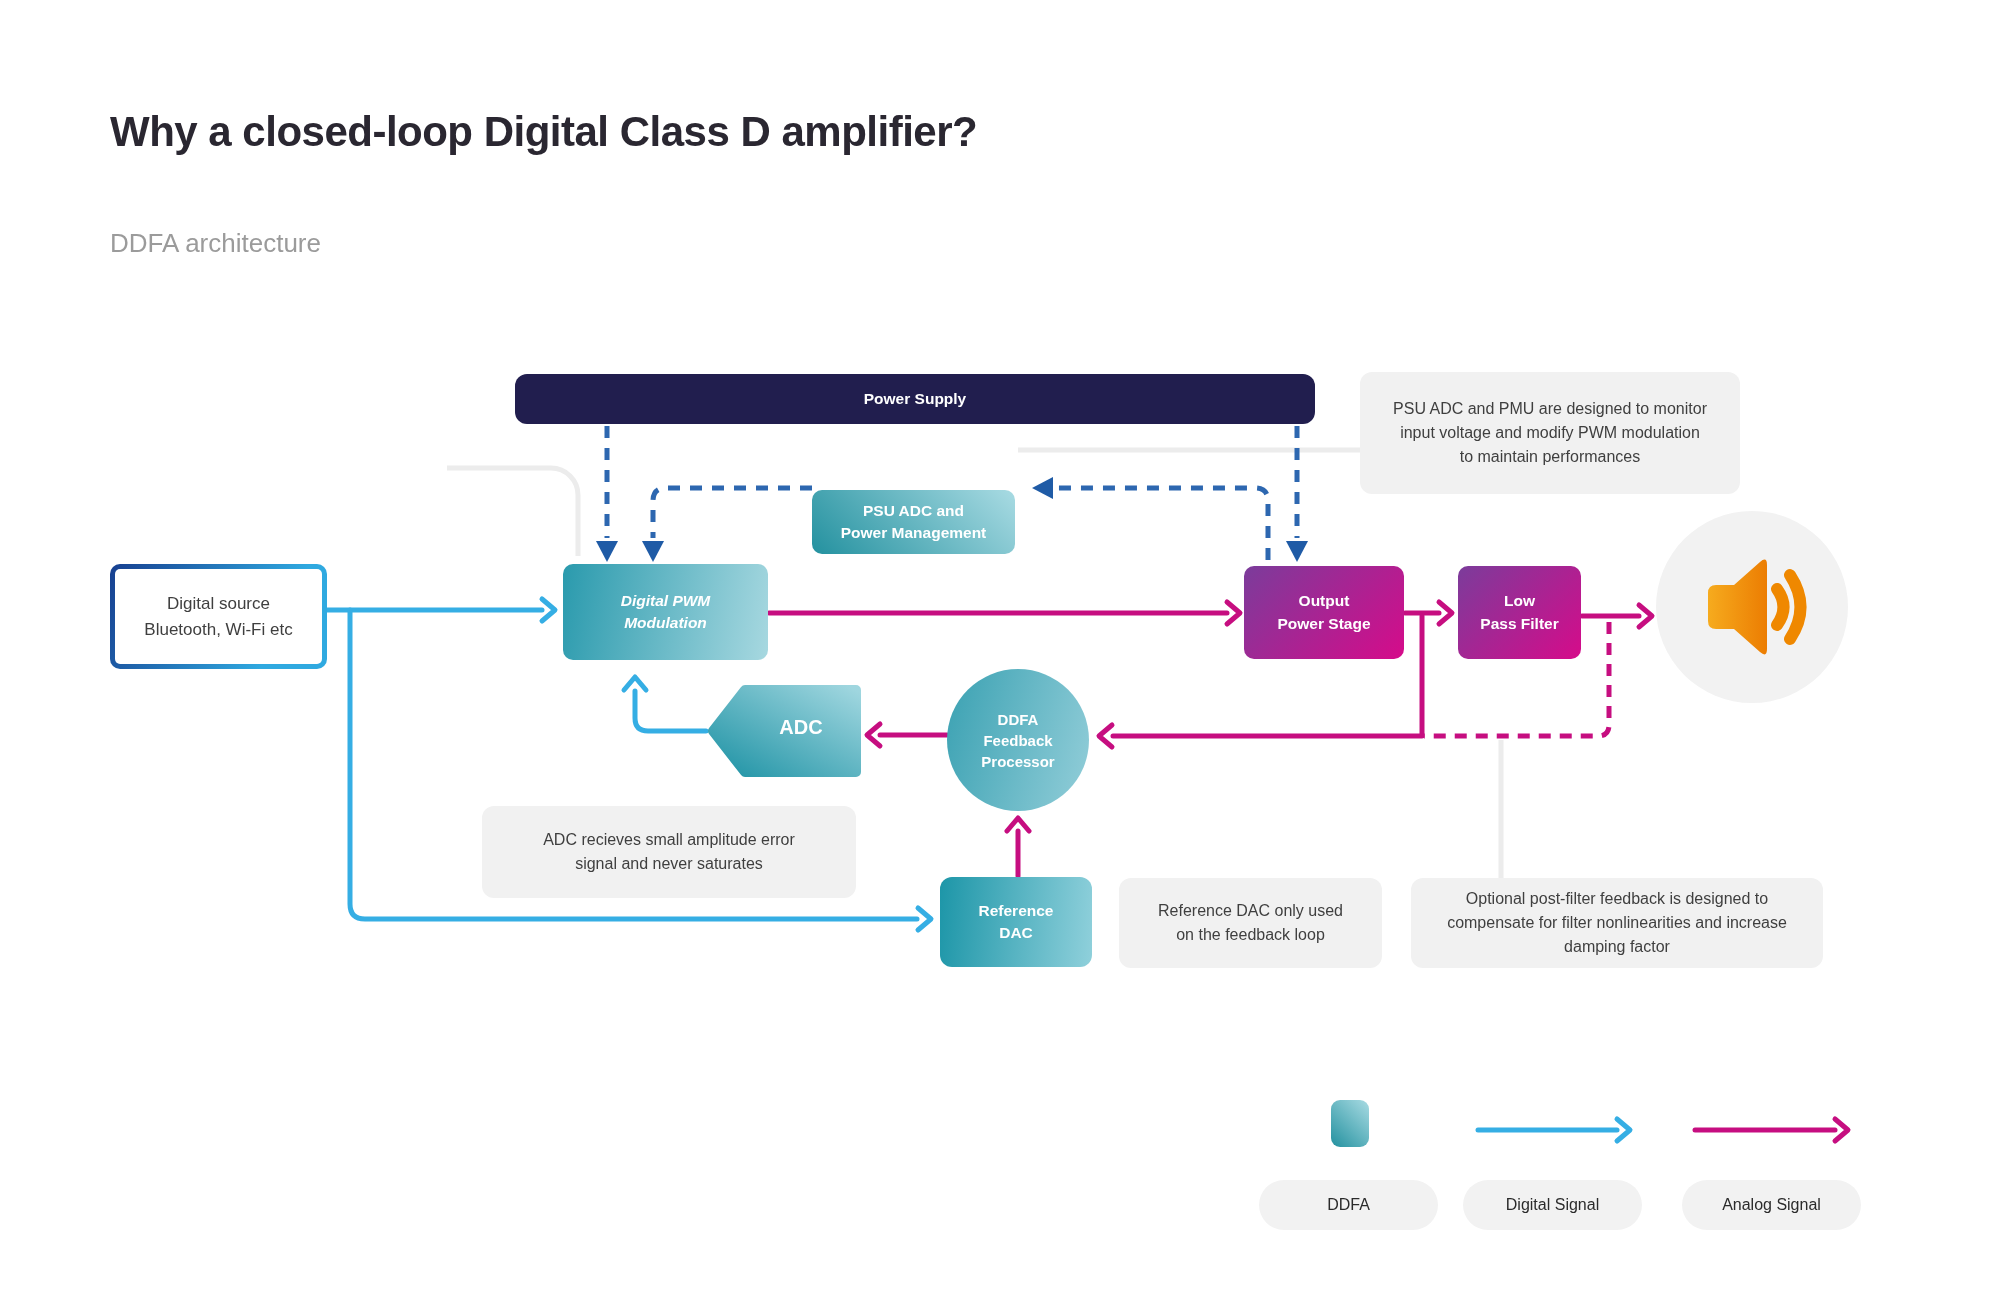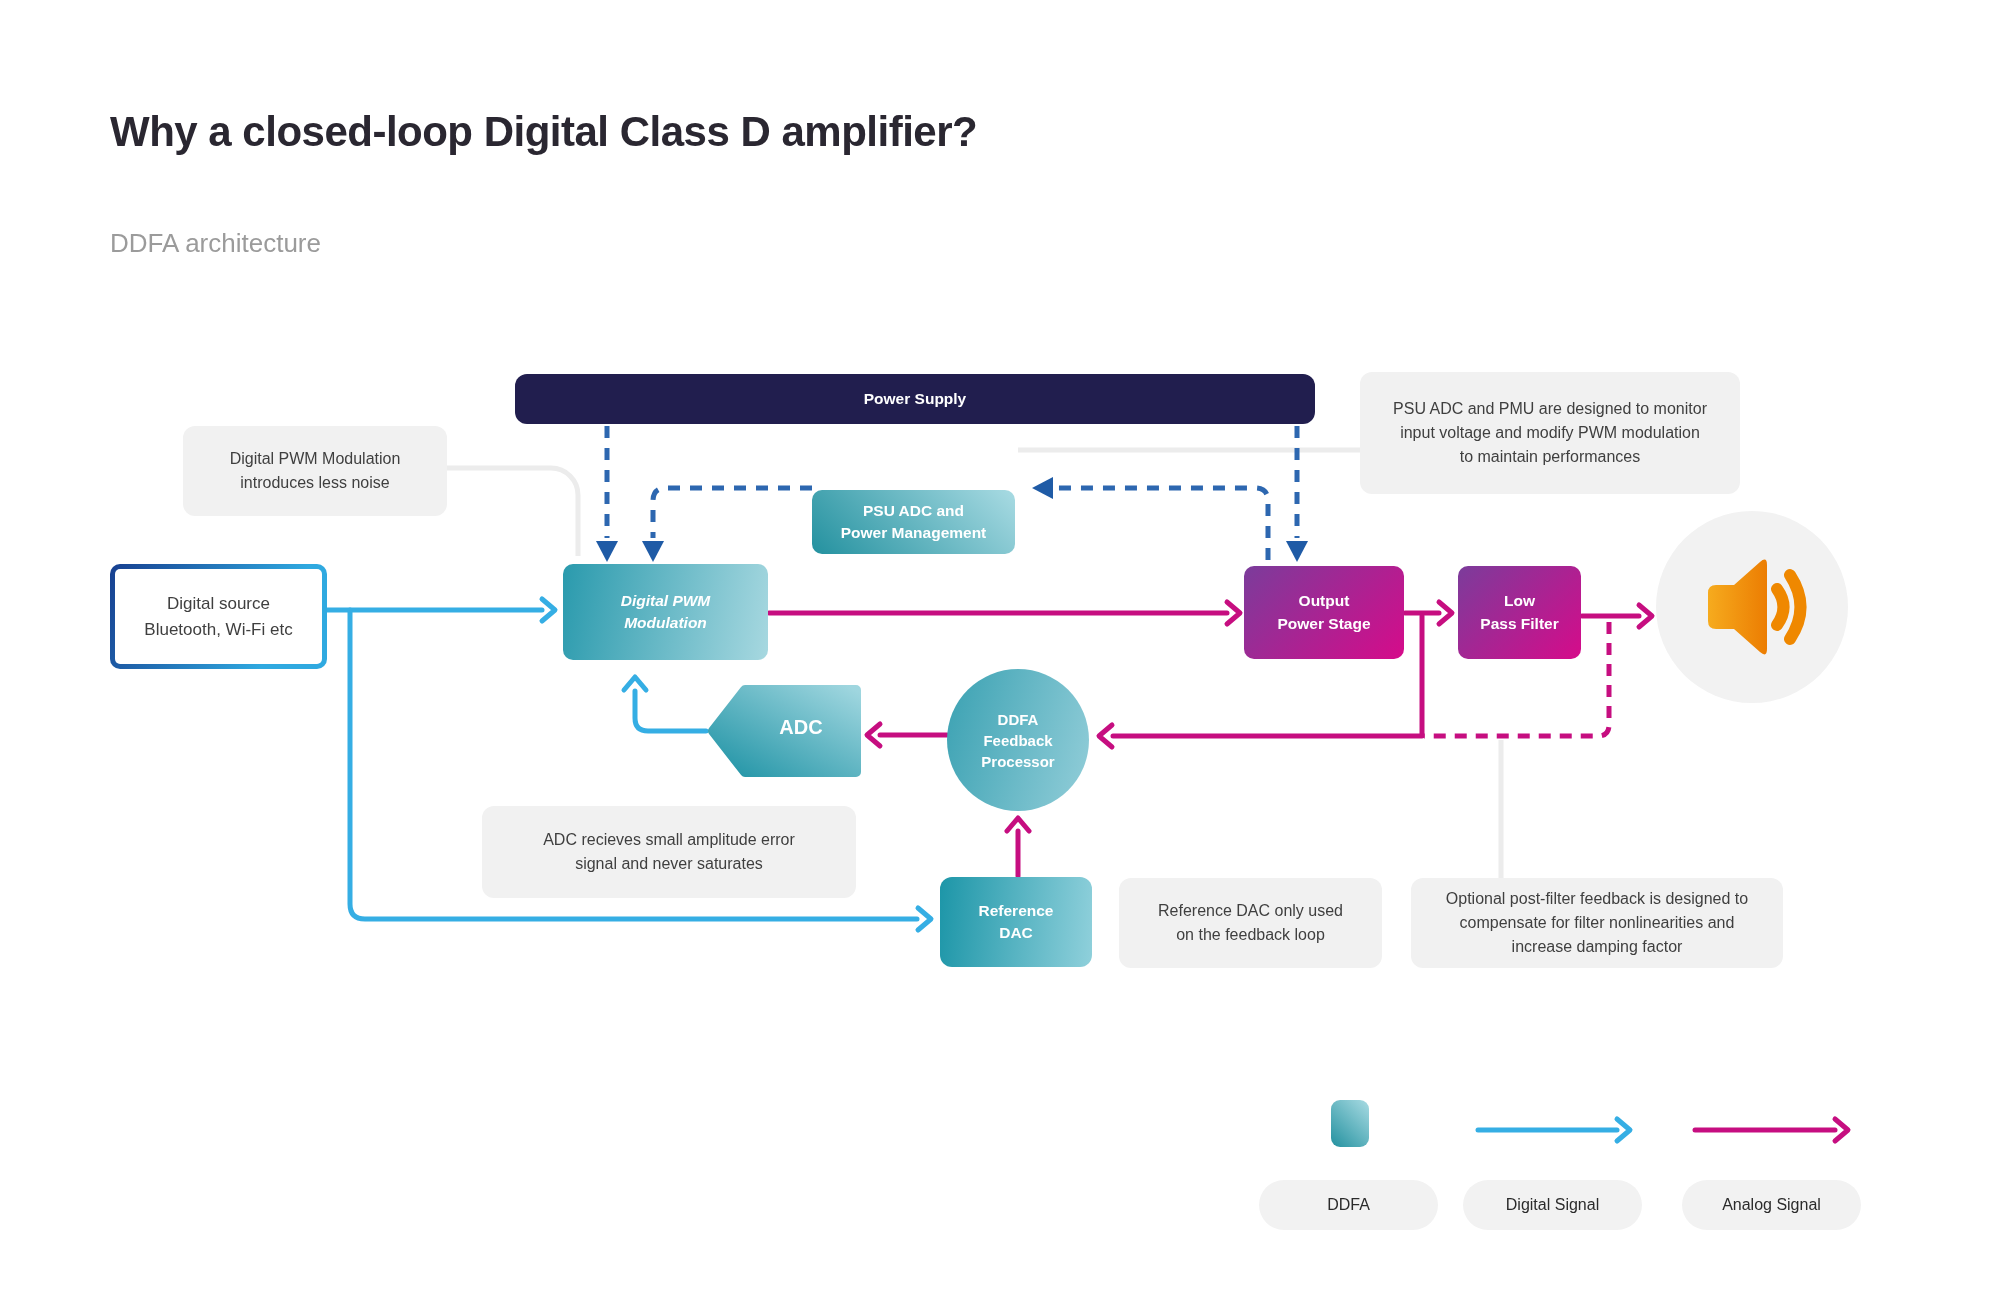--- a/index.html
+++ b/index.html
@@ -56,21 +56,21 @@
   }
   .callout{
     background:#f1f1f1;border-radius:12px;z-index:2;
     display:flex;align-items:center;justify-content:center;text-align:center;
     color:#3f3f3f;font-size:16px;line-height:1.5;
   }
   #callout-pwm-noise{left:183px;top:426px;width:264px;height:90px;padding:0 20px;box-sizing:border-box;}
   #callout-psu-pmu{left:1360px;top:372px;width:380px;height:122px;padding:0 32px;box-sizing:border-box;}
   #callout-adc-saturate{left:482px;top:806px;width:374px;height:92px;padding:0 40px;box-sizing:border-box;}
   #callout-reference-dac{left:1119px;top:878px;width:263px;height:90px;padding:0 30px;box-sizing:border-box;}
-  #callout-post-filter{left:1411px;top:878px;width:372px;height:90px;padding:0 20px;box-sizing:border-box;}
+  #callout-post-filter{left:1411px;top:878px;width:412px;height:90px;padding:0 20px;box-sizing:border-box;}
   #lines{left:0;top:0;z-index:1;}
   .pill{
     background:#f2f2f2;border-radius:26px;height:50px;width:179px;top:1180px;
     display:flex;align-items:center;justify-content:center;
     color:#2b2b2b;font-size:16px;z-index:2;
   }
   #legend-pill-ddfa{left:1259px;}
   #legend-pill-digital{left:1463px;}
   #legend-pill-analog{left:1682px;}
   #legend-swatch{
@@ -210,23 +210,20 @@
           <stop offset="0" stop-color="#f6ab1e"></stop>
             <stop offset="1" stop-color="#ec7d02"></stop>
         </linearGradient>
       </defs>
       <path d="M18 48 Q18 40 26 40 H44 L70 17 Q77 11 77 20 V104 Q77 113 70 107 L44 84 H26 Q18 84 18 76 Z" fill="url(#spkGrad)"></path>
       <path d="M87 44 Q100 62 87 80" stroke="#ef8800" stroke-width="12" stroke-linecap="round" fill="none"></path>
       <path d="M100 30 Q121 62 100 94" stroke="#ef8800" stroke-width="12" stroke-linecap="round" fill="none"></path>
     </svg>
   </div>
 
-  <div id="callout-pwm-noise" class="abs callout">
-    <span>Digital PWM Modulation introduces less noise</span>
-  </div>
   <div id="callout-psu-pmu" class="abs callout">
     <span>PSU ADC and PMU are designed to monitor input voltage and modify PWM modulation to maintain performances</span>
   </div>
   <div id="callout-adc-saturate" class="abs callout">
     <span>ADC recieves small amplitude error signal and never saturates</span>
   </div>
   <div id="callout-reference-dac" class="abs callout">
     <span>Reference DAC only used on the feedback loop</span>
   </div>
   <div id="callout-post-filter" class="abs callout">

